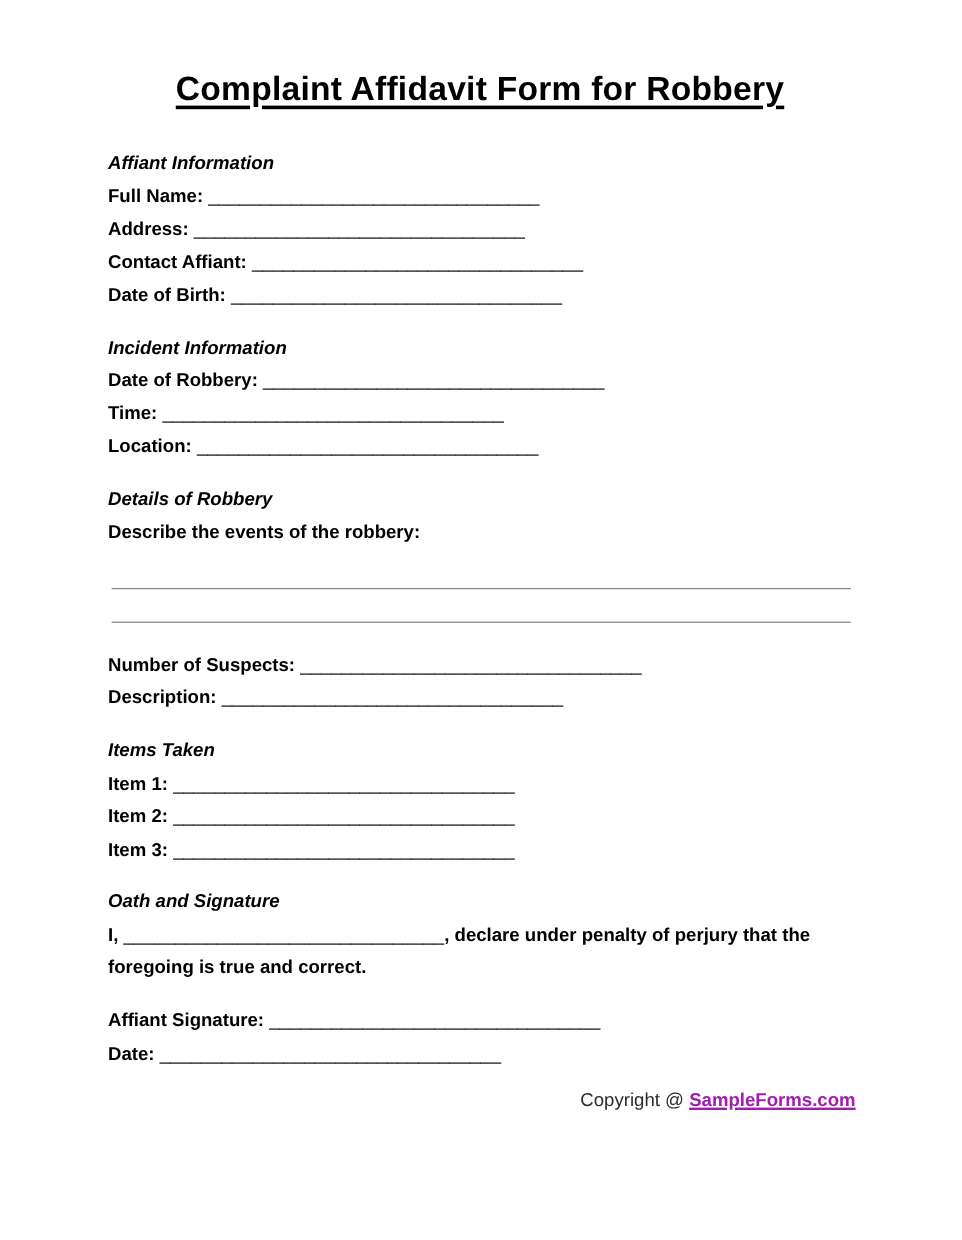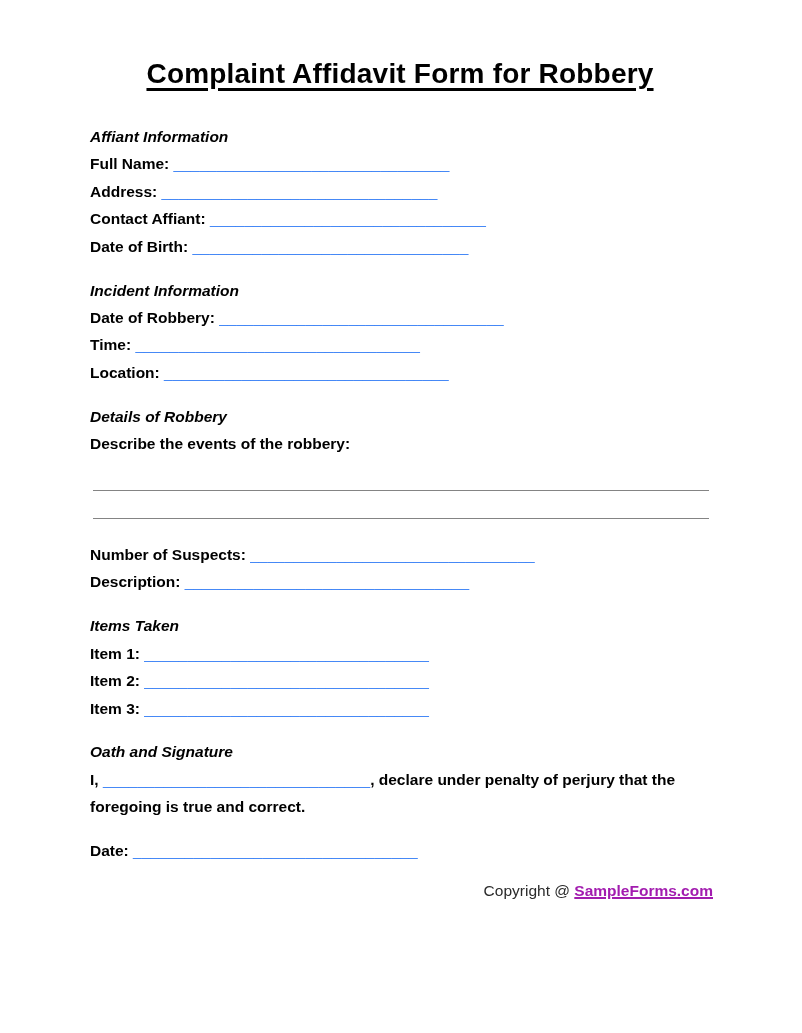--- a/index.html
+++ b/index.html
@@ -38,21 +38,21 @@
   .row.wrap { white-space: normal; }
   .heading {
     margin: 0;
     font-size: 15.5px;
     font-weight: 700;
     line-height: 27.4px;
     font-style: italic;
   }
   .blank {
     font-weight: 400;
-    color: #3b82f6;
+    color: #000000;
   }
   .rule {
     border: none;
     border-top: 1.5px solid #848484;
     height: 0;
     width: 616px;
     margin: 33px 0 0 3px;
   }
   .rule.second { margin-top: 26.5px; }
   .suspect-section { margin-top: 22px; }
@@ -149,20 +149,24 @@
     </p>
   </div>
 
   <div class="section">
     <p class="heading">Oath and Signature</p>
     <p class="row wrap"><span>I,</span> <span class="blank">_______________________________</span><span>, declare under penalty of perjury that the foregoing is true and correct.</span></p>
   </div>
 
   <div class="section">
     <p class="row">
+      <span>Affiant Signature:</span>
+      <span class="blank">________________________________</span>
+    </p>
+    <p class="row">
       <span>Date:</span>
       <span class="blank">_________________________________</span>
     </p>
   </div>
 
   <div class="doc-footer">
     <span>Copyright @</span>
     <a class="footer-link">SampleForms.com</a>
   </div>
 

